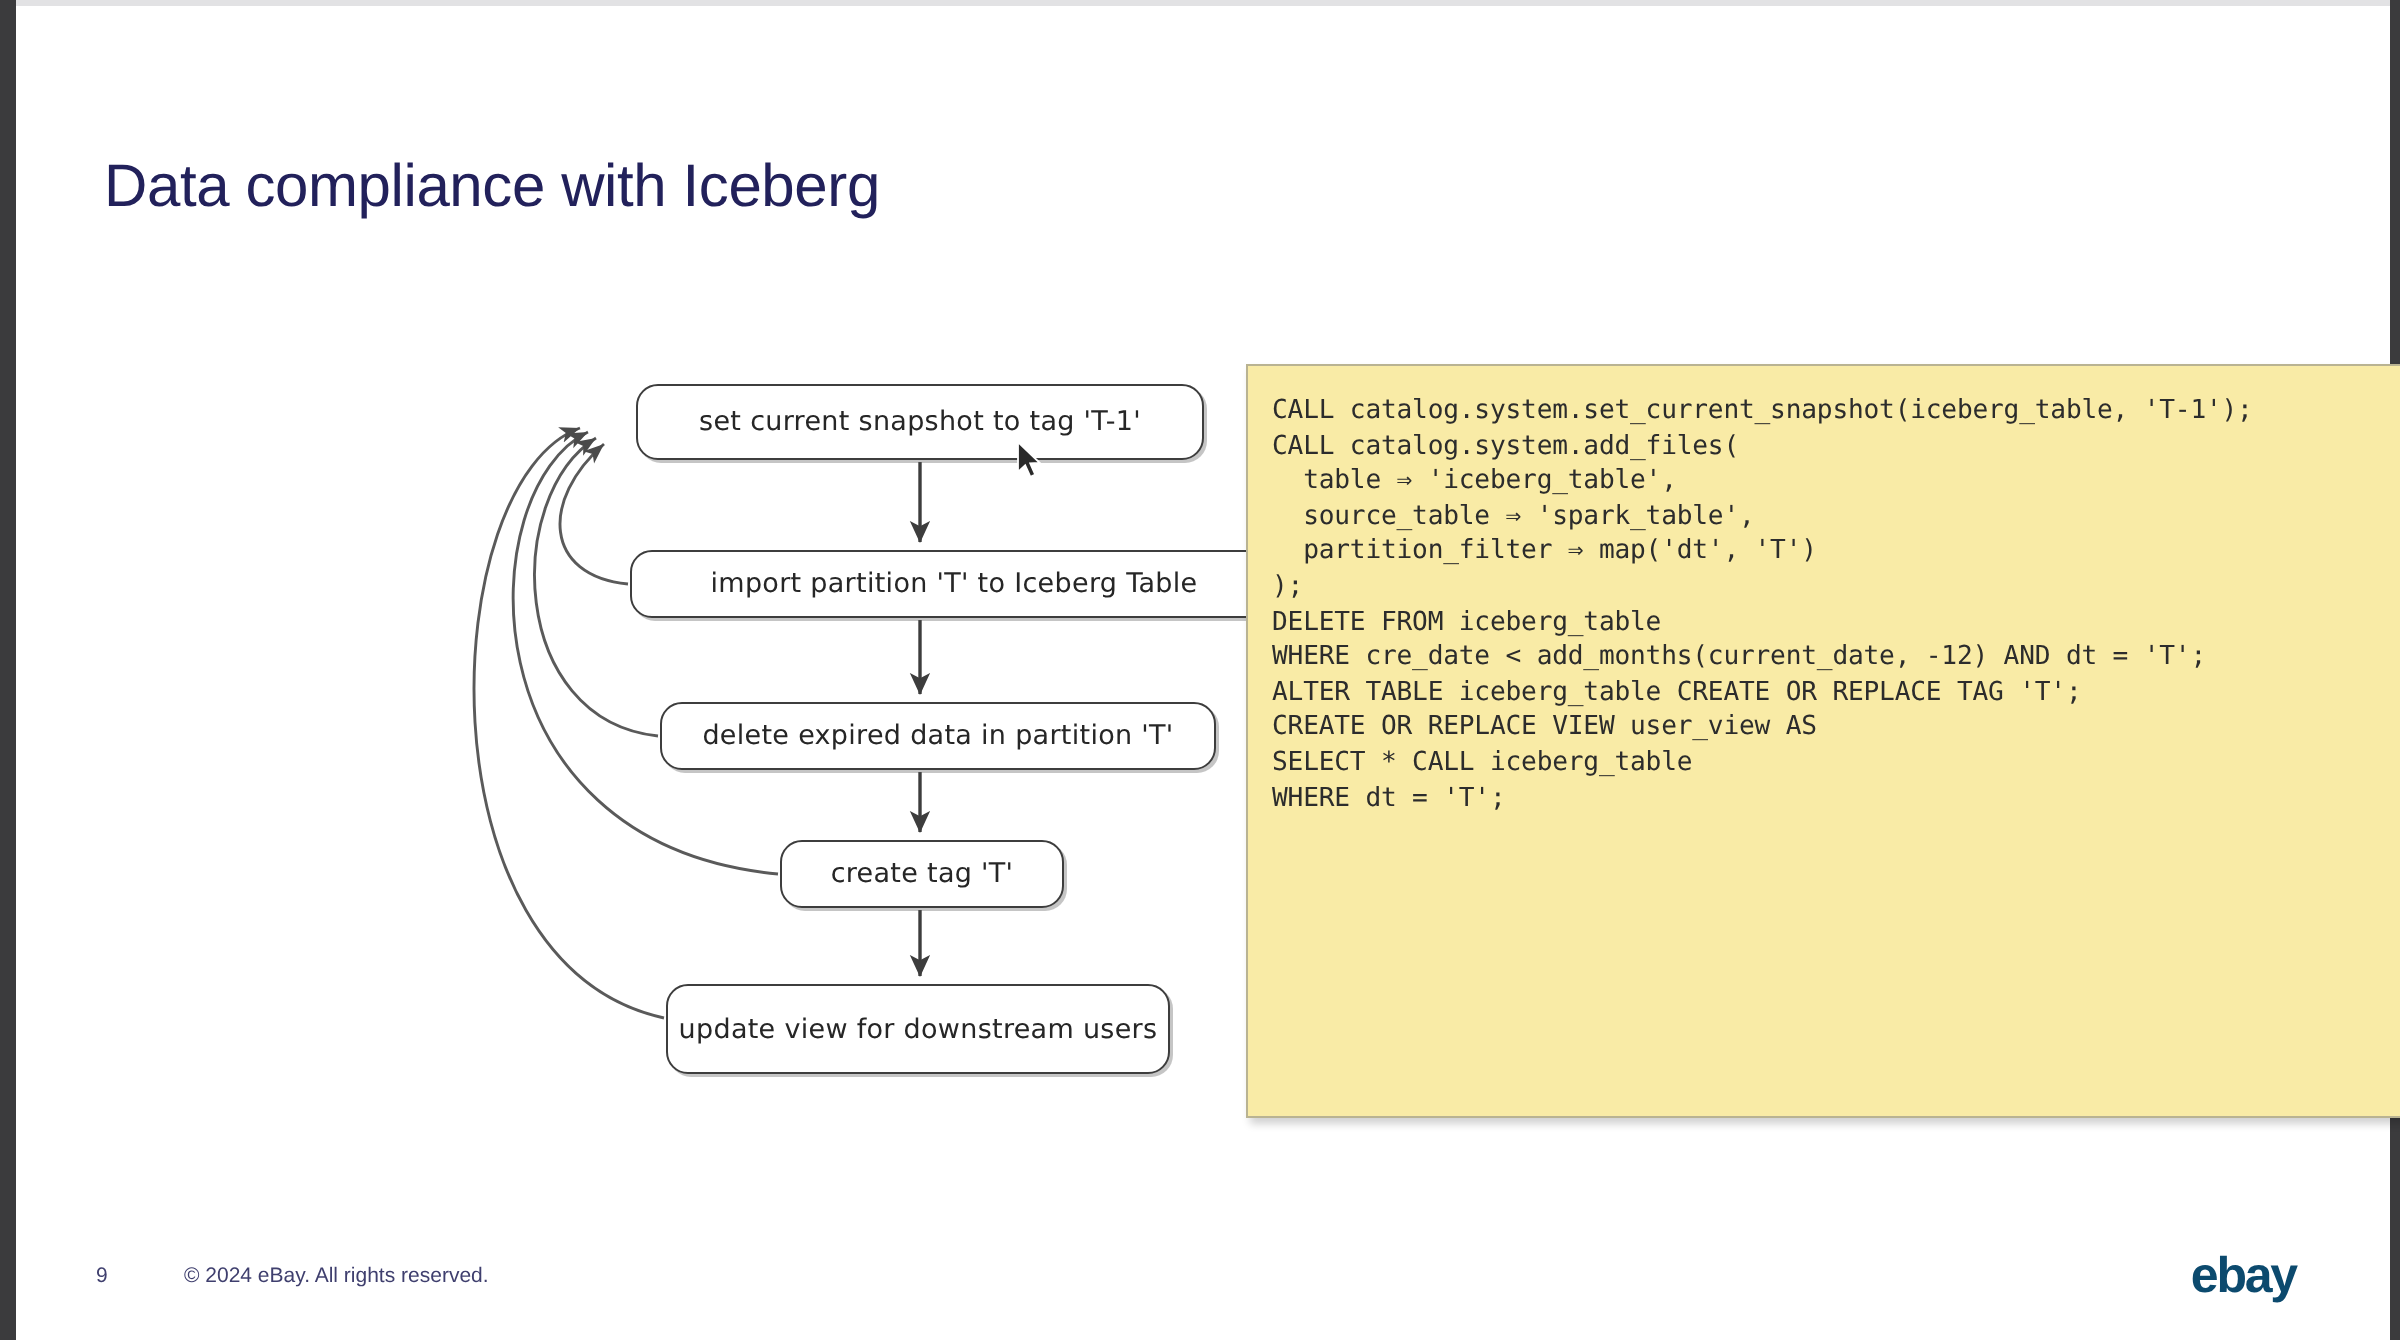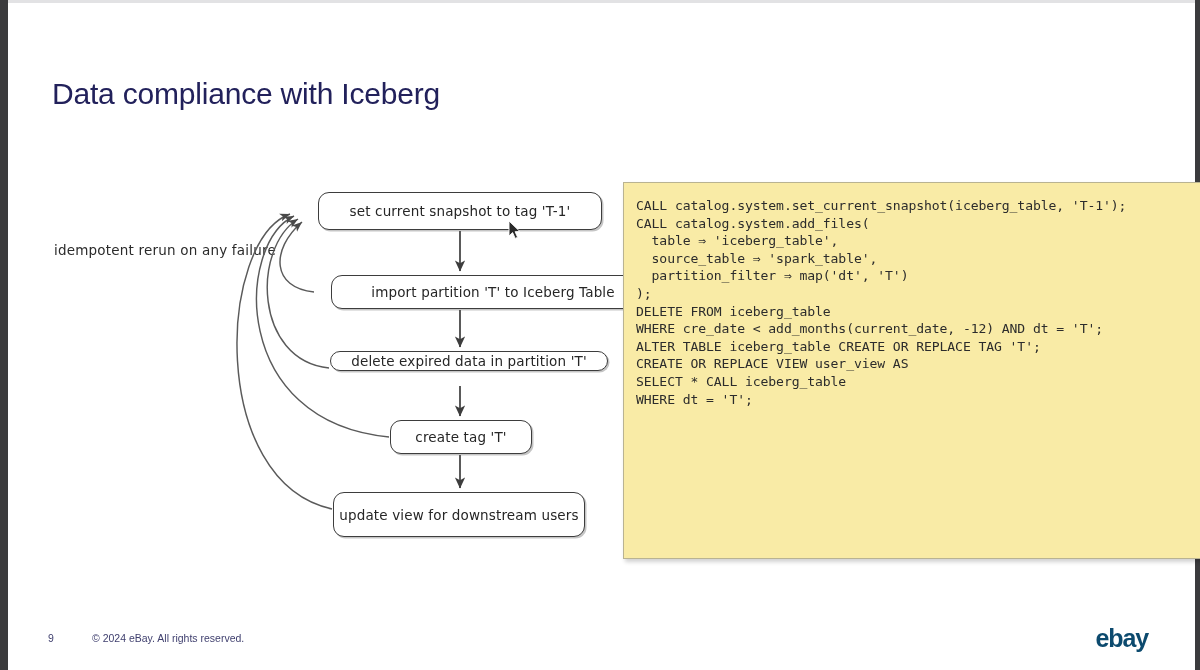--- a/index.html
+++ b/index.html
@@ -79,22 +79,22 @@
     align-items: center;
     justify-content: center;
     font-family: "DejaVu Sans", sans-serif;
     font-size: 13.5px;
     color: #262626;
     letter-spacing: 0.15px;
     white-space: nowrap;
     box-shadow: 1.5px 1.5px 0 rgba(90,90,90,0.35);
   }
   #n1 { left: 278px; top: 22px;  width: 284px; height: 38px; }
-  #n2 { left: 291px; top: 105px; width: 324px; height: 34px; }
-  #n3 { left: 290px; top: 181px; width: 278px; height: 20px; }
+  #n2 { left: 275px; top: 105px; width: 324px; height: 34px; }
+  #n3 { left: 290px; top: 181px; width: 278px; height: 34px; }
   #n4 { left: 350px; top: 250px; width: 142px; height: 34px; }
   #n5 { left: 293px; top: 322px; width: 252px; height: 45px; text-align: right; }
 
   .flow-svg {
     position: absolute;
     left: 0; top: 0;
     width: 590px; height: 380px;
     pointer-events: none;
   }
 
@@ -169,21 +169,20 @@
 
   <div class="page-bg"></div>
   <div class="edge-left"></div>
   <div class="edge-right"></div>
   <div class="edge-top"></div>
 
   <div class="slide-title">Data compliance with Iceberg</div>
 
   <div id="flow">
 
-    <div class="flow-note">idempotent rerun on any failure</div>
 
     <svg class="flow-svg" viewBox="0 0 590 380">
       <defs>
         <marker id="arrow" markerWidth="9" markerHeight="9" refX="6.2" refY="3" orient="auto">
           <path d="M0,0 L6.5,3 L0,6 L1.6,3 Z" fill="#3d3d3d"></path>
         </marker>
         <marker id="arrowback" markerWidth="10" markerHeight="10" refX="7" refY="3.2" orient="auto">
           <path d="M0,0.4 L7,3.2 L0,6 L1.8,3.2 Z" fill="#4a4a4a"></path>
         </marker>
       </defs>

